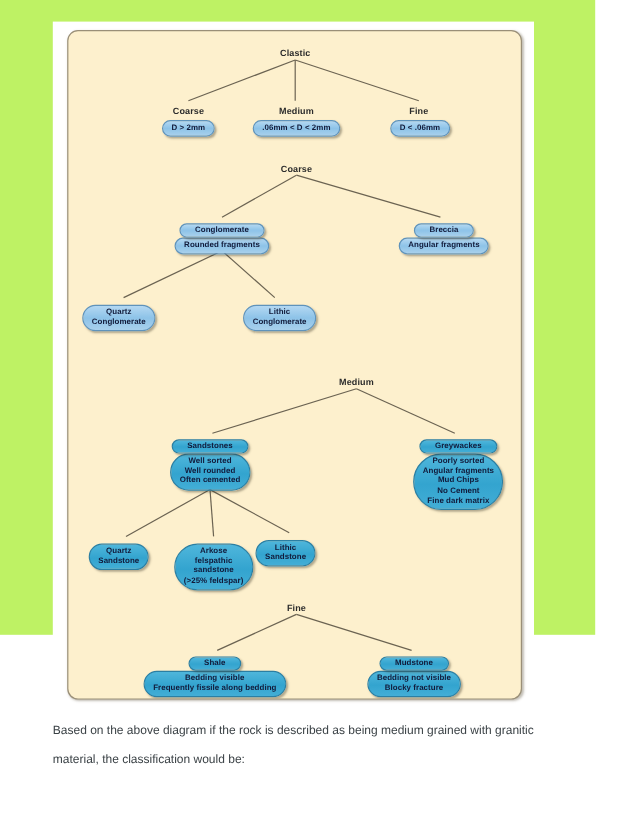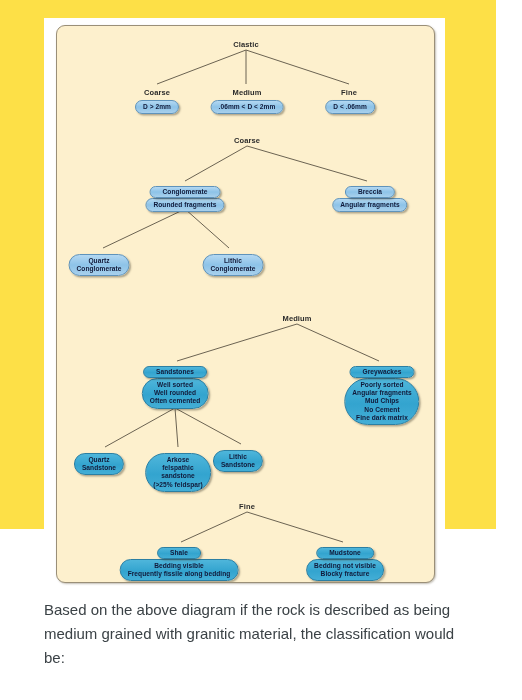--- a/index.html
+++ b/index.html
@@ -12,21 +12,21 @@
     height: 700px;
     background: #ffffff;
     font-family: "Liberation Sans", sans-serif;
     overflow: hidden;
   }
   #page {
     position: absolute;
     left: 0; top: 0;
     width: 496px;
     height: 529px;
-    background: #fde047;
+    background: #bef264;
   }
   #card {
     position: absolute;
     left: 44px;
     top: 18px;
     width: 401px;
     height: 570px;
     background: #ffffff;
   }
   #diagram {
@@ -89,21 +89,21 @@
   }
   .node.body-pill {
     z-index: 2;
   }
   
   #question {
     position: absolute;
     left: 44px;
     top: 598px;
     width: 420px;
-    font-size: 15px;
+    font-size: 10px;
     line-height: 24px;
     color: #3b4246;
     font-family: "Liberation Sans", sans-serif;
   }
 </style>
 </head>
 <body>
 
 <div id="page">
 

